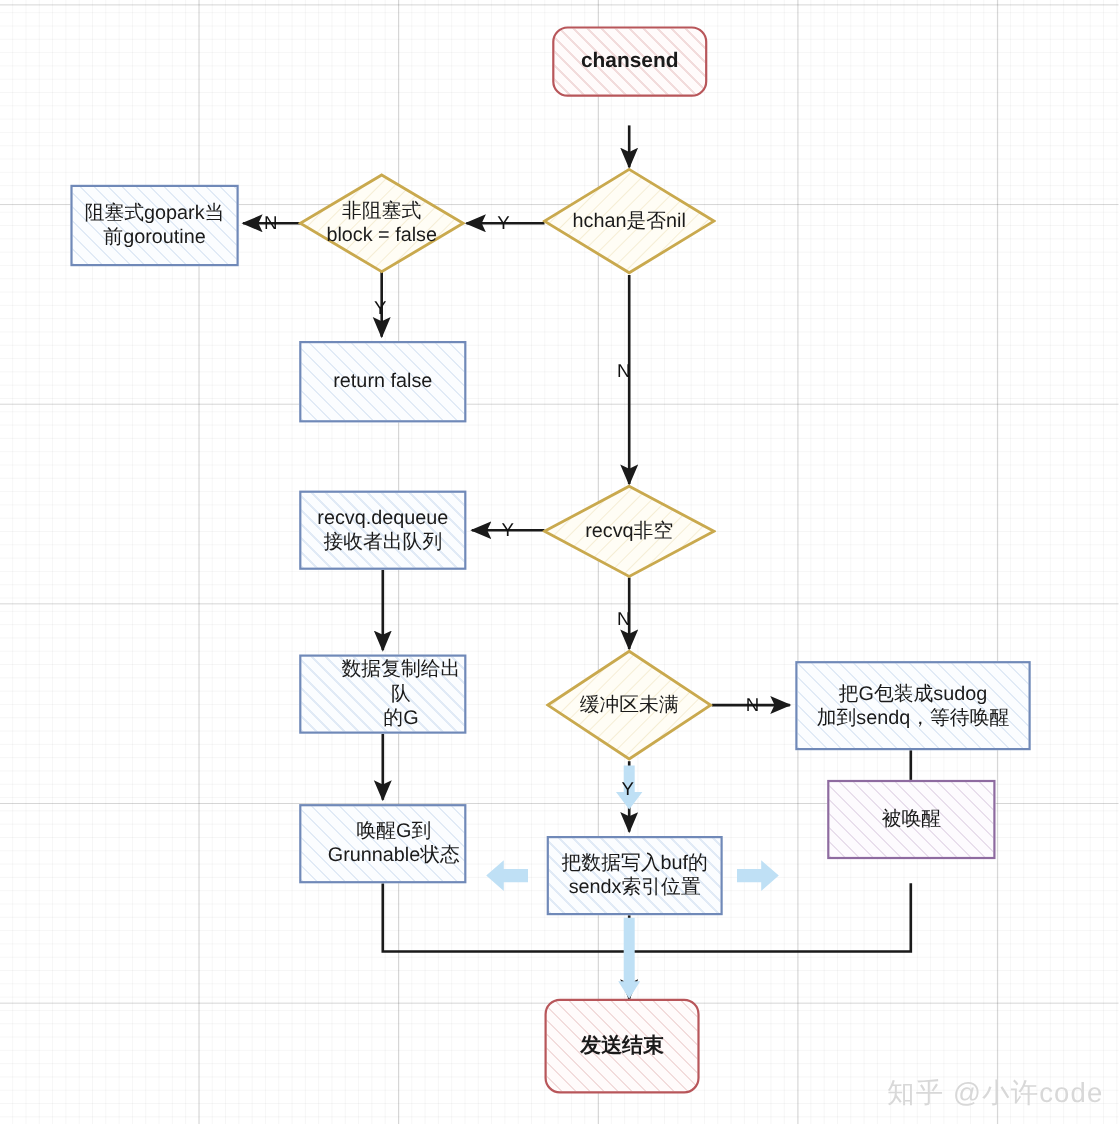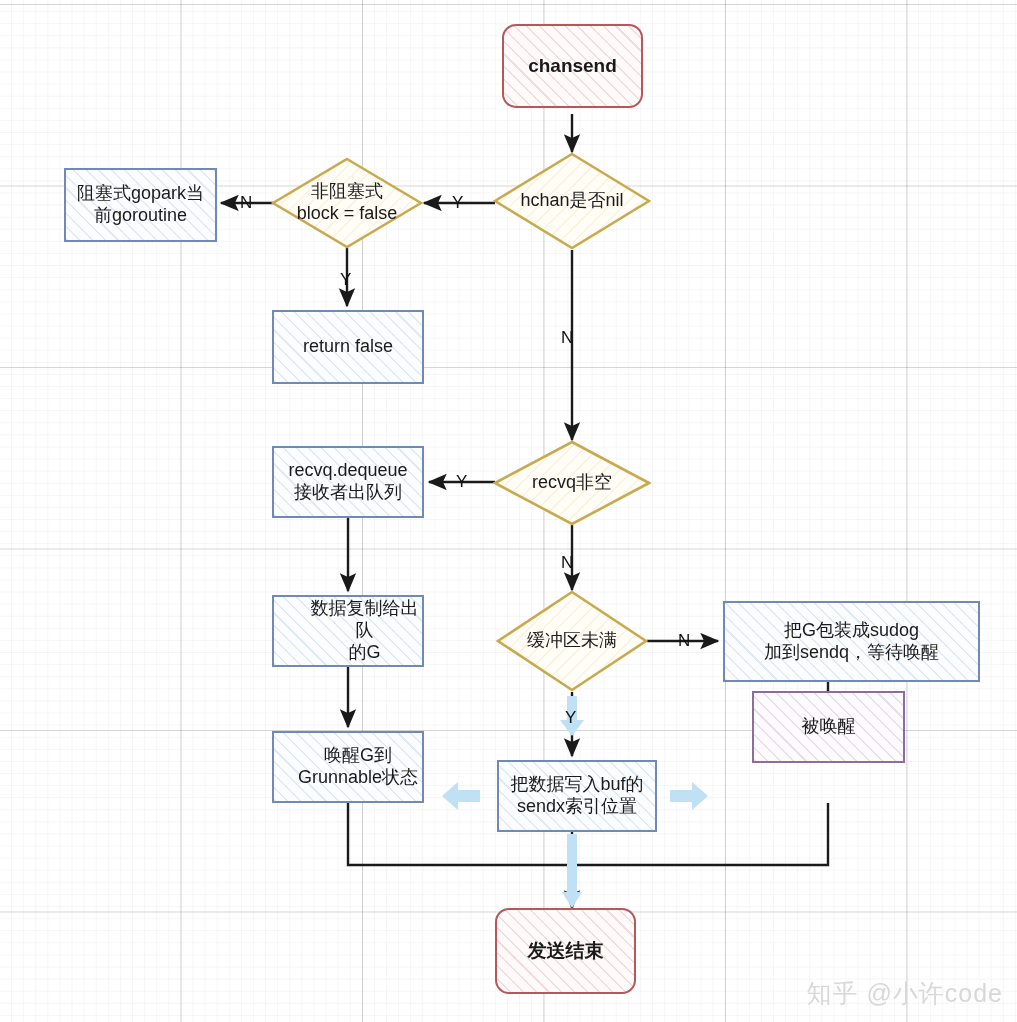--- a/index.html
+++ b/index.html
@@ -182,21 +182,21 @@
   <svg class="hint-arrow" style="left:668px; top:780px; width:42px; height:32px;" viewBox="0 0 42 32" xmlns="http://www.w3.org/2000/svg">
     <path d="M2,10 L24,10 L24,2 L40,16 L24,30 L24,22 L2,22 Z" fill="#bfe0f5"></path>
   </svg>
   <svg class="hint-arrow" style="left:558px; top:694px; width:28px; height:44px;" viewBox="0 0 28 44" xmlns="http://www.w3.org/2000/svg">
     <path d="M9,2 L19,2 L19,26 L26,26 L14,42 L2,26 L9,26 Z" fill="#bfe0f5"></path>
   </svg>
   <svg class="hint-arrow" style="left:560px; top:834px; width:24px; height:76px;" viewBox="0 0 24 76" xmlns="http://www.w3.org/2000/svg">
     <path d="M7,0 L17,0 L17,58 L22,58 L12,74 L2,58 L7,58 Z" fill="#bfe0f5"></path>
   </svg>
 
-  <div class="node term" style="left:502px; top:24px; width:141px; height:84px;">chansend</div>
+  <div class="node term" style="left:502px; top:24px; width:141px; height:64px;">chansend</div>
 
   <div class="decision-wrap" style="left:493px; top:152px; width:158px; height:98px;">
     <svg class="decision-shape" viewBox="0 0 158 98" preserveAspectRatio="none" xmlns="http://www.w3.org/2000/svg">
       <defs>
         <pattern id="hy1" width="10" height="10" patternTransform="rotate(45)" patternUnits="userSpaceOnUse">
           <line x1="0" y1="0" x2="0" y2="10" stroke="rgba(201,169,78,0.22)" stroke-width="1.6"></line>
         </pattern>
       </defs>
       <polygon points="79,2 156,49 79,96 2,49" fill="#fffdf5"></polygon>
       <polygon points="79,2 156,49 79,96 2,49" fill="url(#hy1)" stroke="#c9a94e" stroke-width="2.6"></polygon>
@@ -254,24 +254,24 @@
       </defs>
       <polygon points="76,2 150,51 76,100 2,51" fill="#fffdf5"></polygon>
       <polygon points="76,2 150,51 76,100 2,51" fill="url(#hy4)" stroke="#c9a94e" stroke-width="2.6"></polygon>
     </svg>
     <div class="decision-label">缓冲区未满</div>
   </div>
 
   <div class="node proc" style="left:497px; top:760px; width:160px; height:72px;">把数据写入buf的
 sendx索引位置</div>
 
-  <div class="node proc" style="left:723px; top:601px; width:257px; height:81px;">把G包装成sudog
+  <div class="node proc" style="left:723px; top:601px; width:214px; height:81px;">把G包装成sudog
 加到sendq，等待唤醒</div>
 
-  <div class="node purple" style="left:752px; top:691px; width:153px; height:72px;">被唤醒</div>
+  <div class="node purple" style="left:752px; top:709px; width:153px; height:72px;">被唤醒</div>
 
   <div class="node term" style="left:495px; top:908px; width:141px; height:86px;">发送结束</div>
 
   <div class="edge-label" style="left:452px; top:194px;">Y</div>
   <div class="edge-label" style="left:561px; top:329px;">N</div>
   <div class="edge-label" style="left:240px; top:194px;">N</div>
   <div class="edge-label" style="left:340px; top:271px;">Y</div>
   <div class="edge-label" style="left:456px; top:473px;">Y</div>
   <div class="edge-label" style="left:561px; top:554px;">N</div>
   <div class="edge-label" style="left:678px; top:632px;">N</div>

